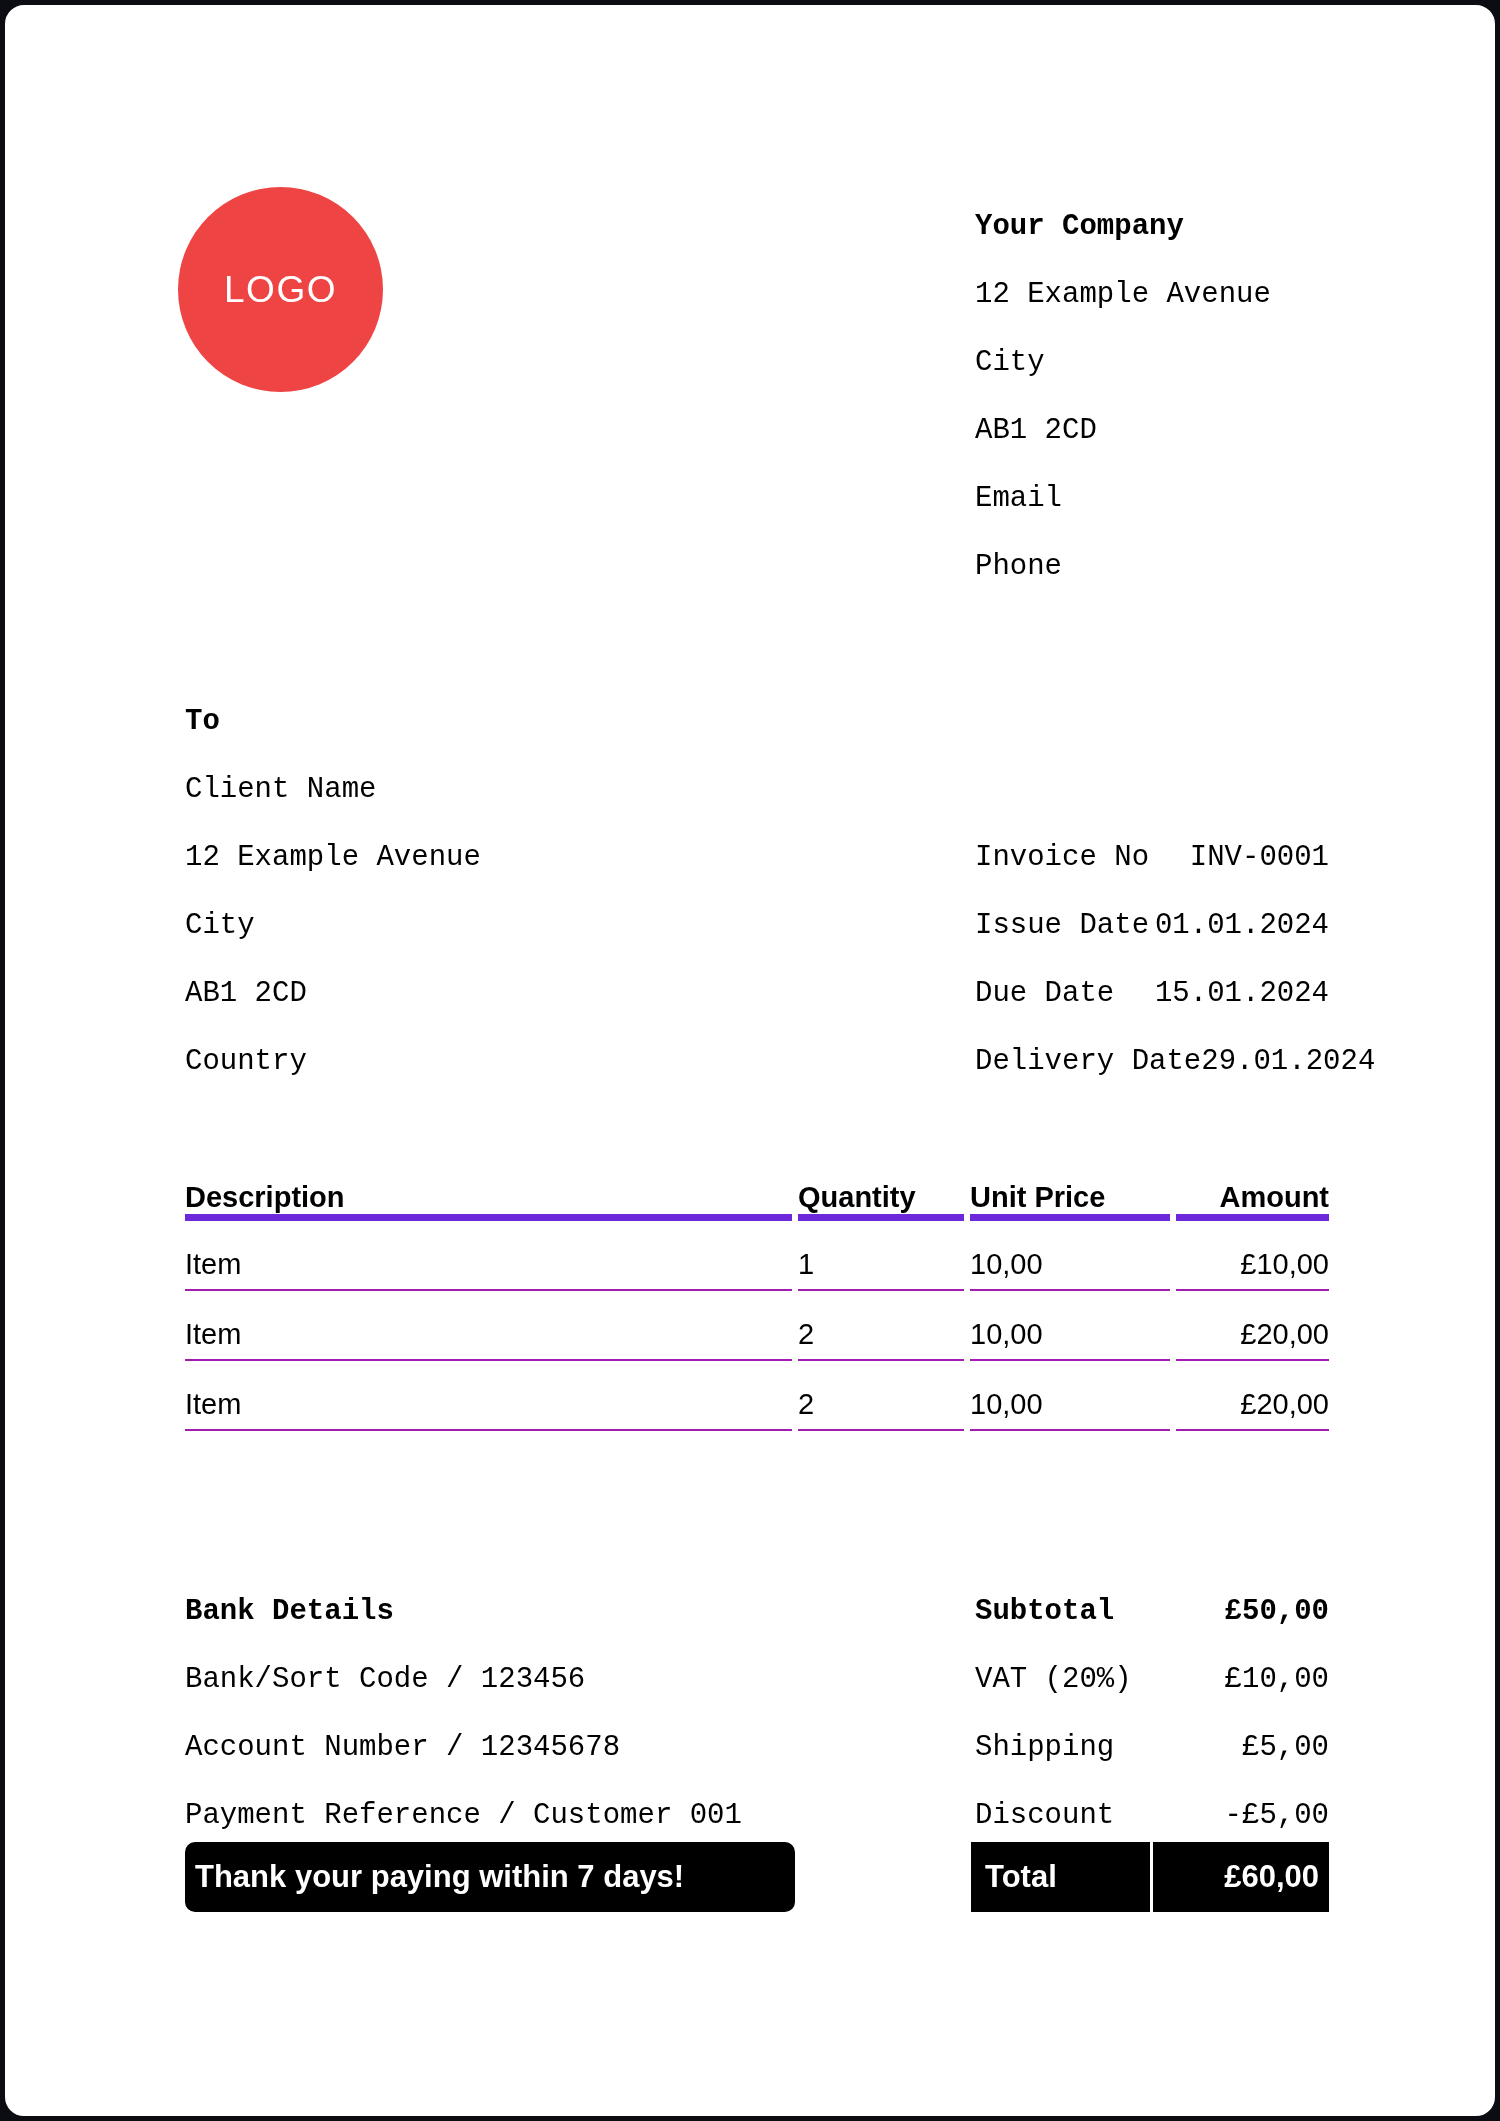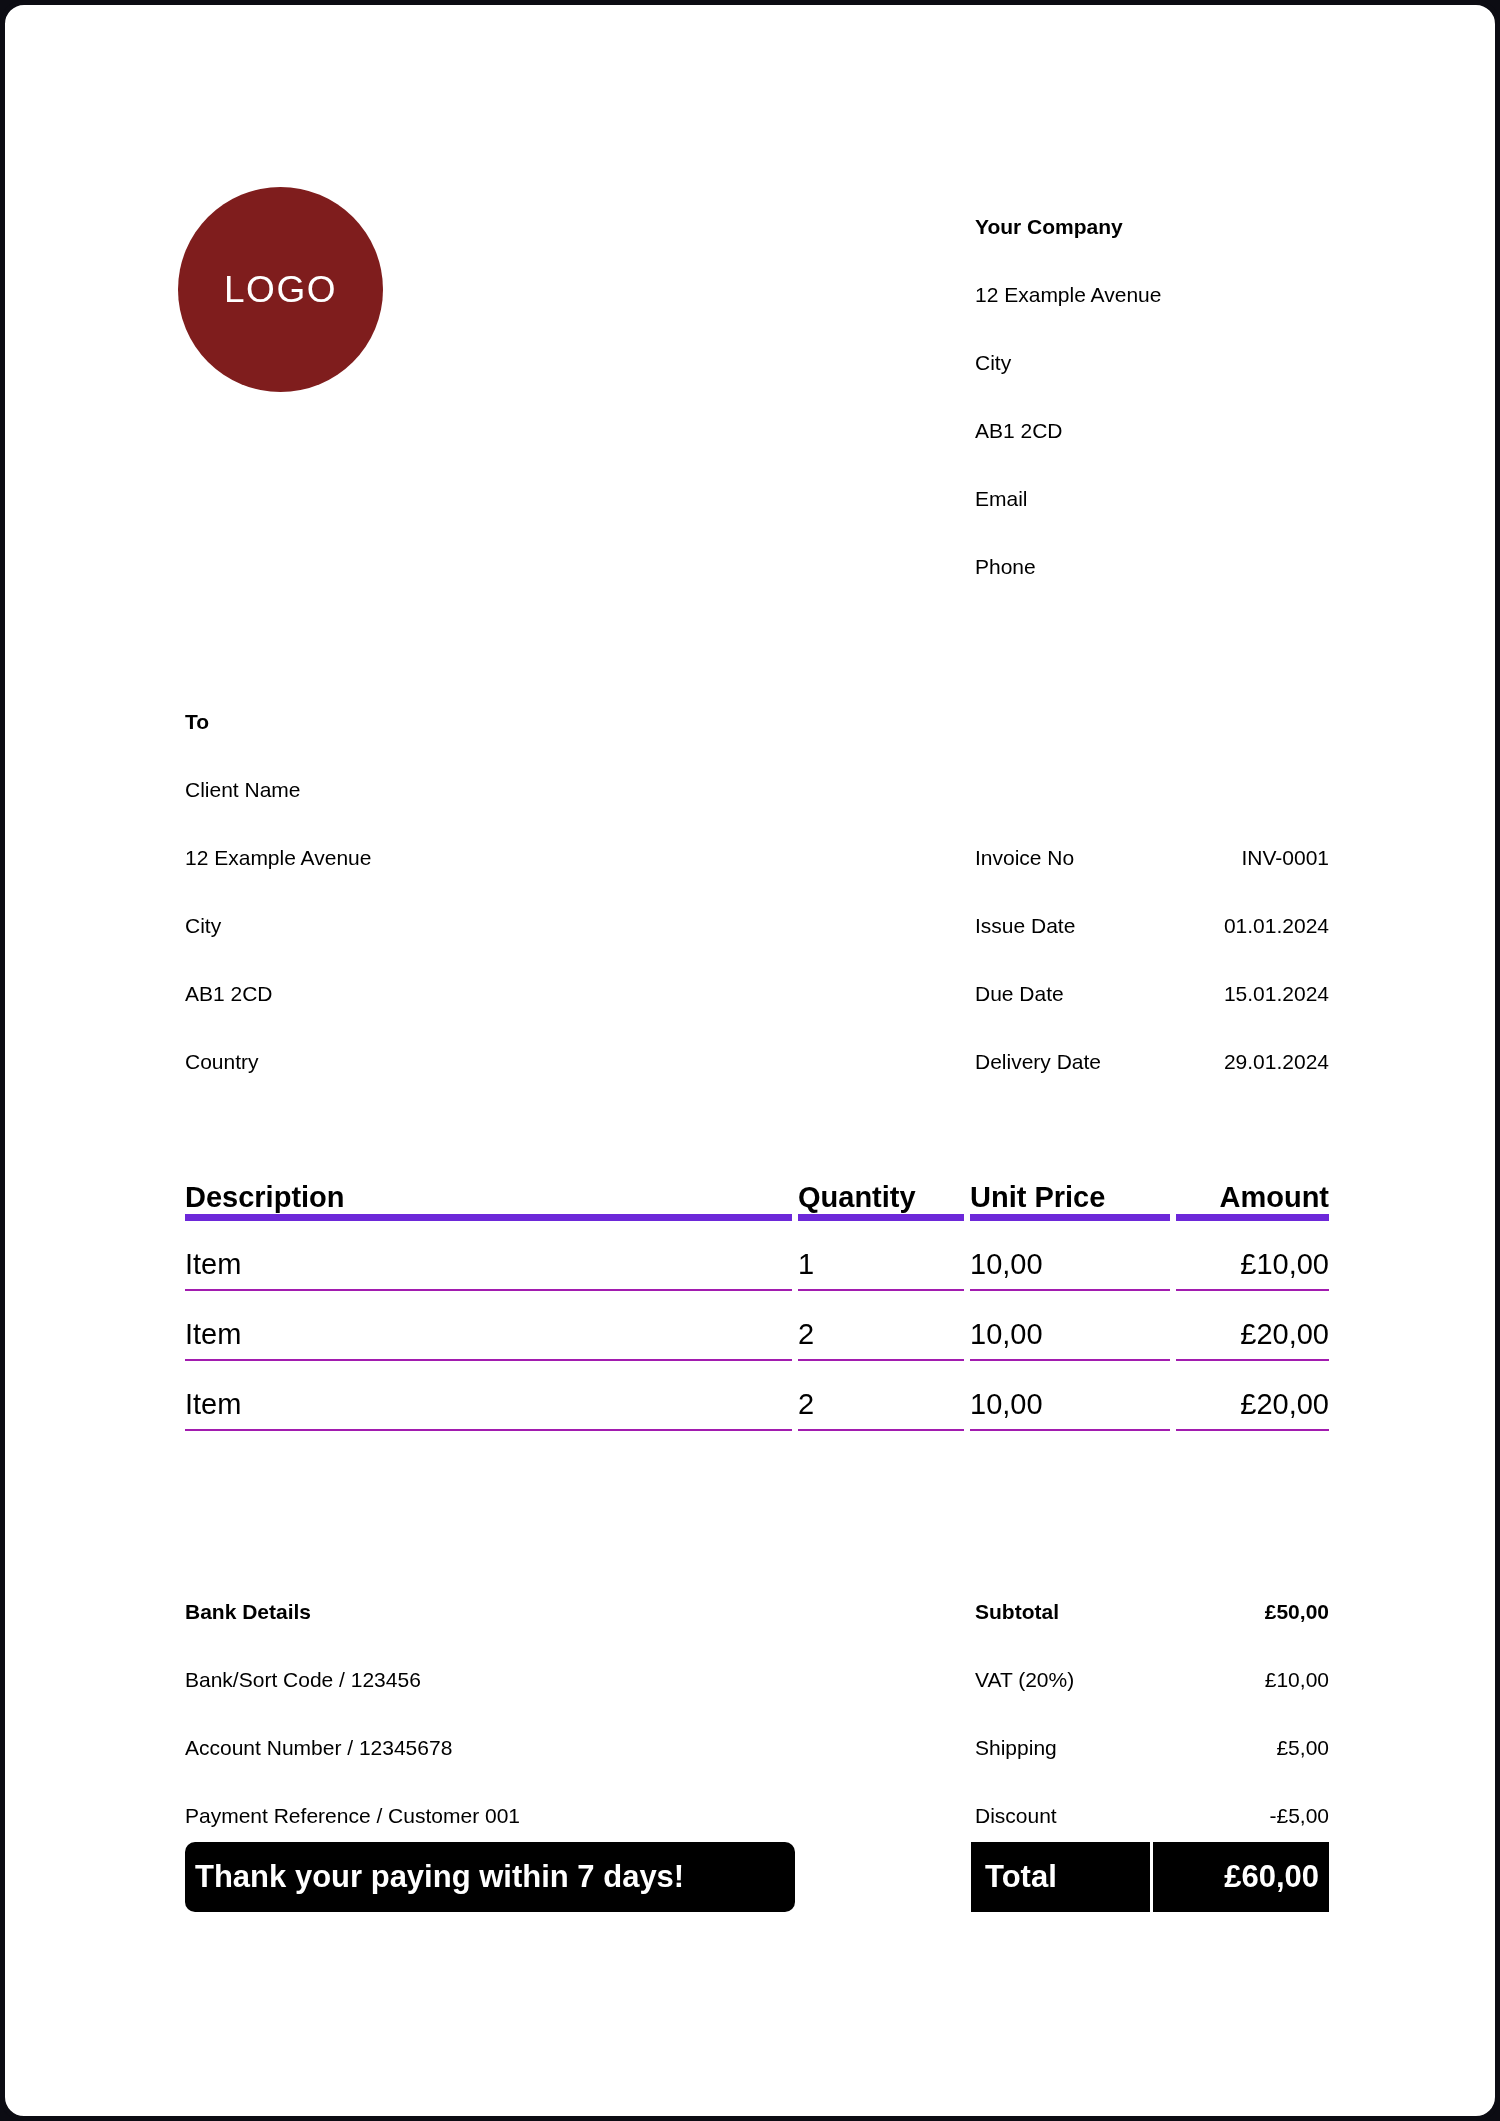--- a/index.html
+++ b/index.html
@@ -20,33 +20,34 @@
     inset: 0;
     box-sizing: border-box;
     background: #ffffff;
     border: 5px solid #0c0c13;
     border-radius: 24px;
     overflow: hidden;
   }
   .bold { font-weight: 700; }
   .line {
     height: 68px;
-    font-size: 21px;
+    font-size: 29px;
     line-height: 34px;
     white-space: nowrap;
+    font-family: Liberation Mono, monospace;
   }
   
   .logo {
     position: absolute;
     left: 173px;
     top: 182px;
     width: 205px;
     height: 205px;
     border-radius: 50%;
-    background: #7f1d1d;
+    background: #ef4444;
     display: flex;
     align-items: center;
     justify-content: center;
   }
   .logo-text {
     color: #fff;
     font-size: 37px;
     letter-spacing: 1.5px;
   }
   

